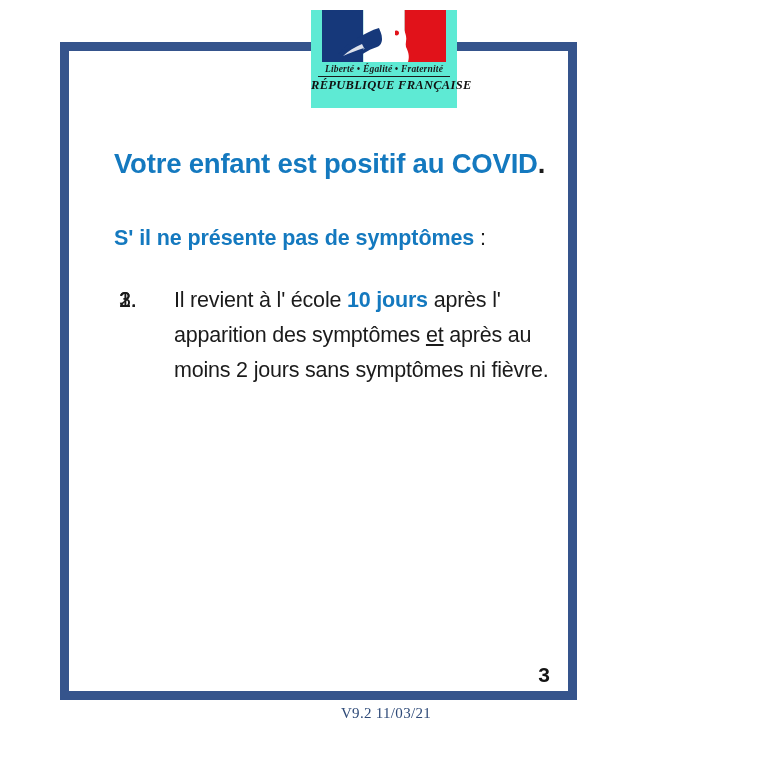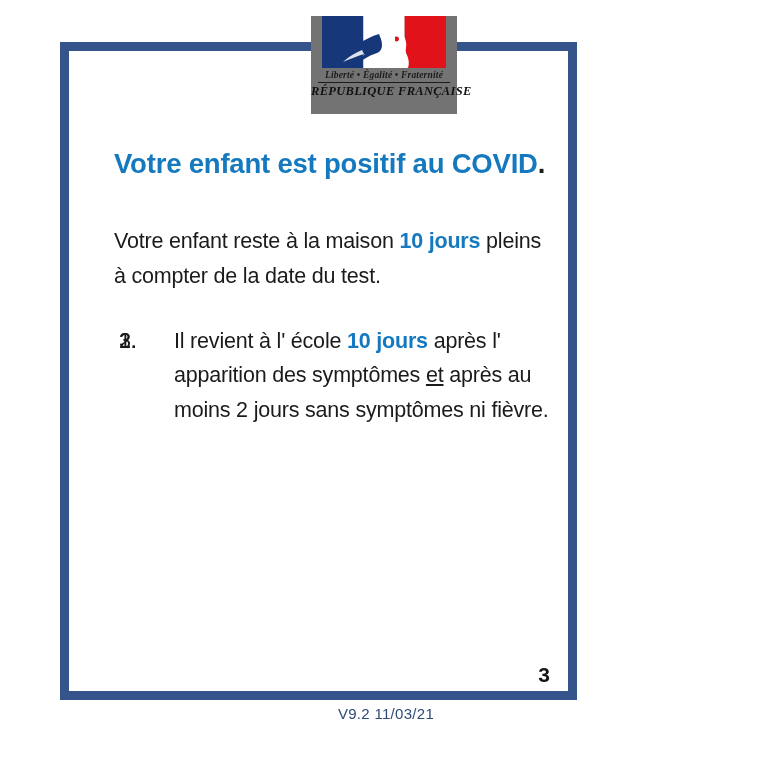--- a/index.html
+++ b/index.html
@@ -24,25 +24,25 @@
     height: 658px;
     box-sizing: border-box;
     border: 9px solid #35548c;
     background: #ffffff;
   }
 
   
   #logo {
     position: absolute;
     left: 311px;
-    top: 16px;
+    top: 10px;
     width: 146px;
     height: 98px;
     z-index: 5;
-    background: #737373;
+    background: #5eead4;
     text-align: center;
   }
   #flag {
     width: 124px;
     height: 52px;
     margin: 0 auto;
     display: block;
   }
   #devise {
     font-family: "Liberation Serif", serif;
@@ -153,33 +153,34 @@
   
   #version {
     position: absolute;
     left: 4px;
     right: 0;
     top: 705px;
     text-align: center;
     font-size: 15px;
     color: #2e4a78;
     letter-spacing: 0.3px;
+    font-family: Liberation Serif, serif;
   }
 </style>
 </head>
 <body>
 
 <div id="poster">
 
   <div id="content">
 
     <h1 class="title"><span>Votre enfant est positif au COVID</span><span class="dot">.</span></h1>
 
     <div class="block">
-      <p class="para"><span>Votre enfant reste à la maison </span><span class="hl">10 jours</span><span> pleins à compter de la date du test.</span></p>
+      <p class="sub"><span>S' il ne présente pas de symptômes</span><span class="plain"> :</span></p>
     </div>
 
     <div class="block">
 
       <ol class="steps">
         <li>
           <span class="num">1.</span>
         </li>
         <li>
           <span class="num">2.</span>

